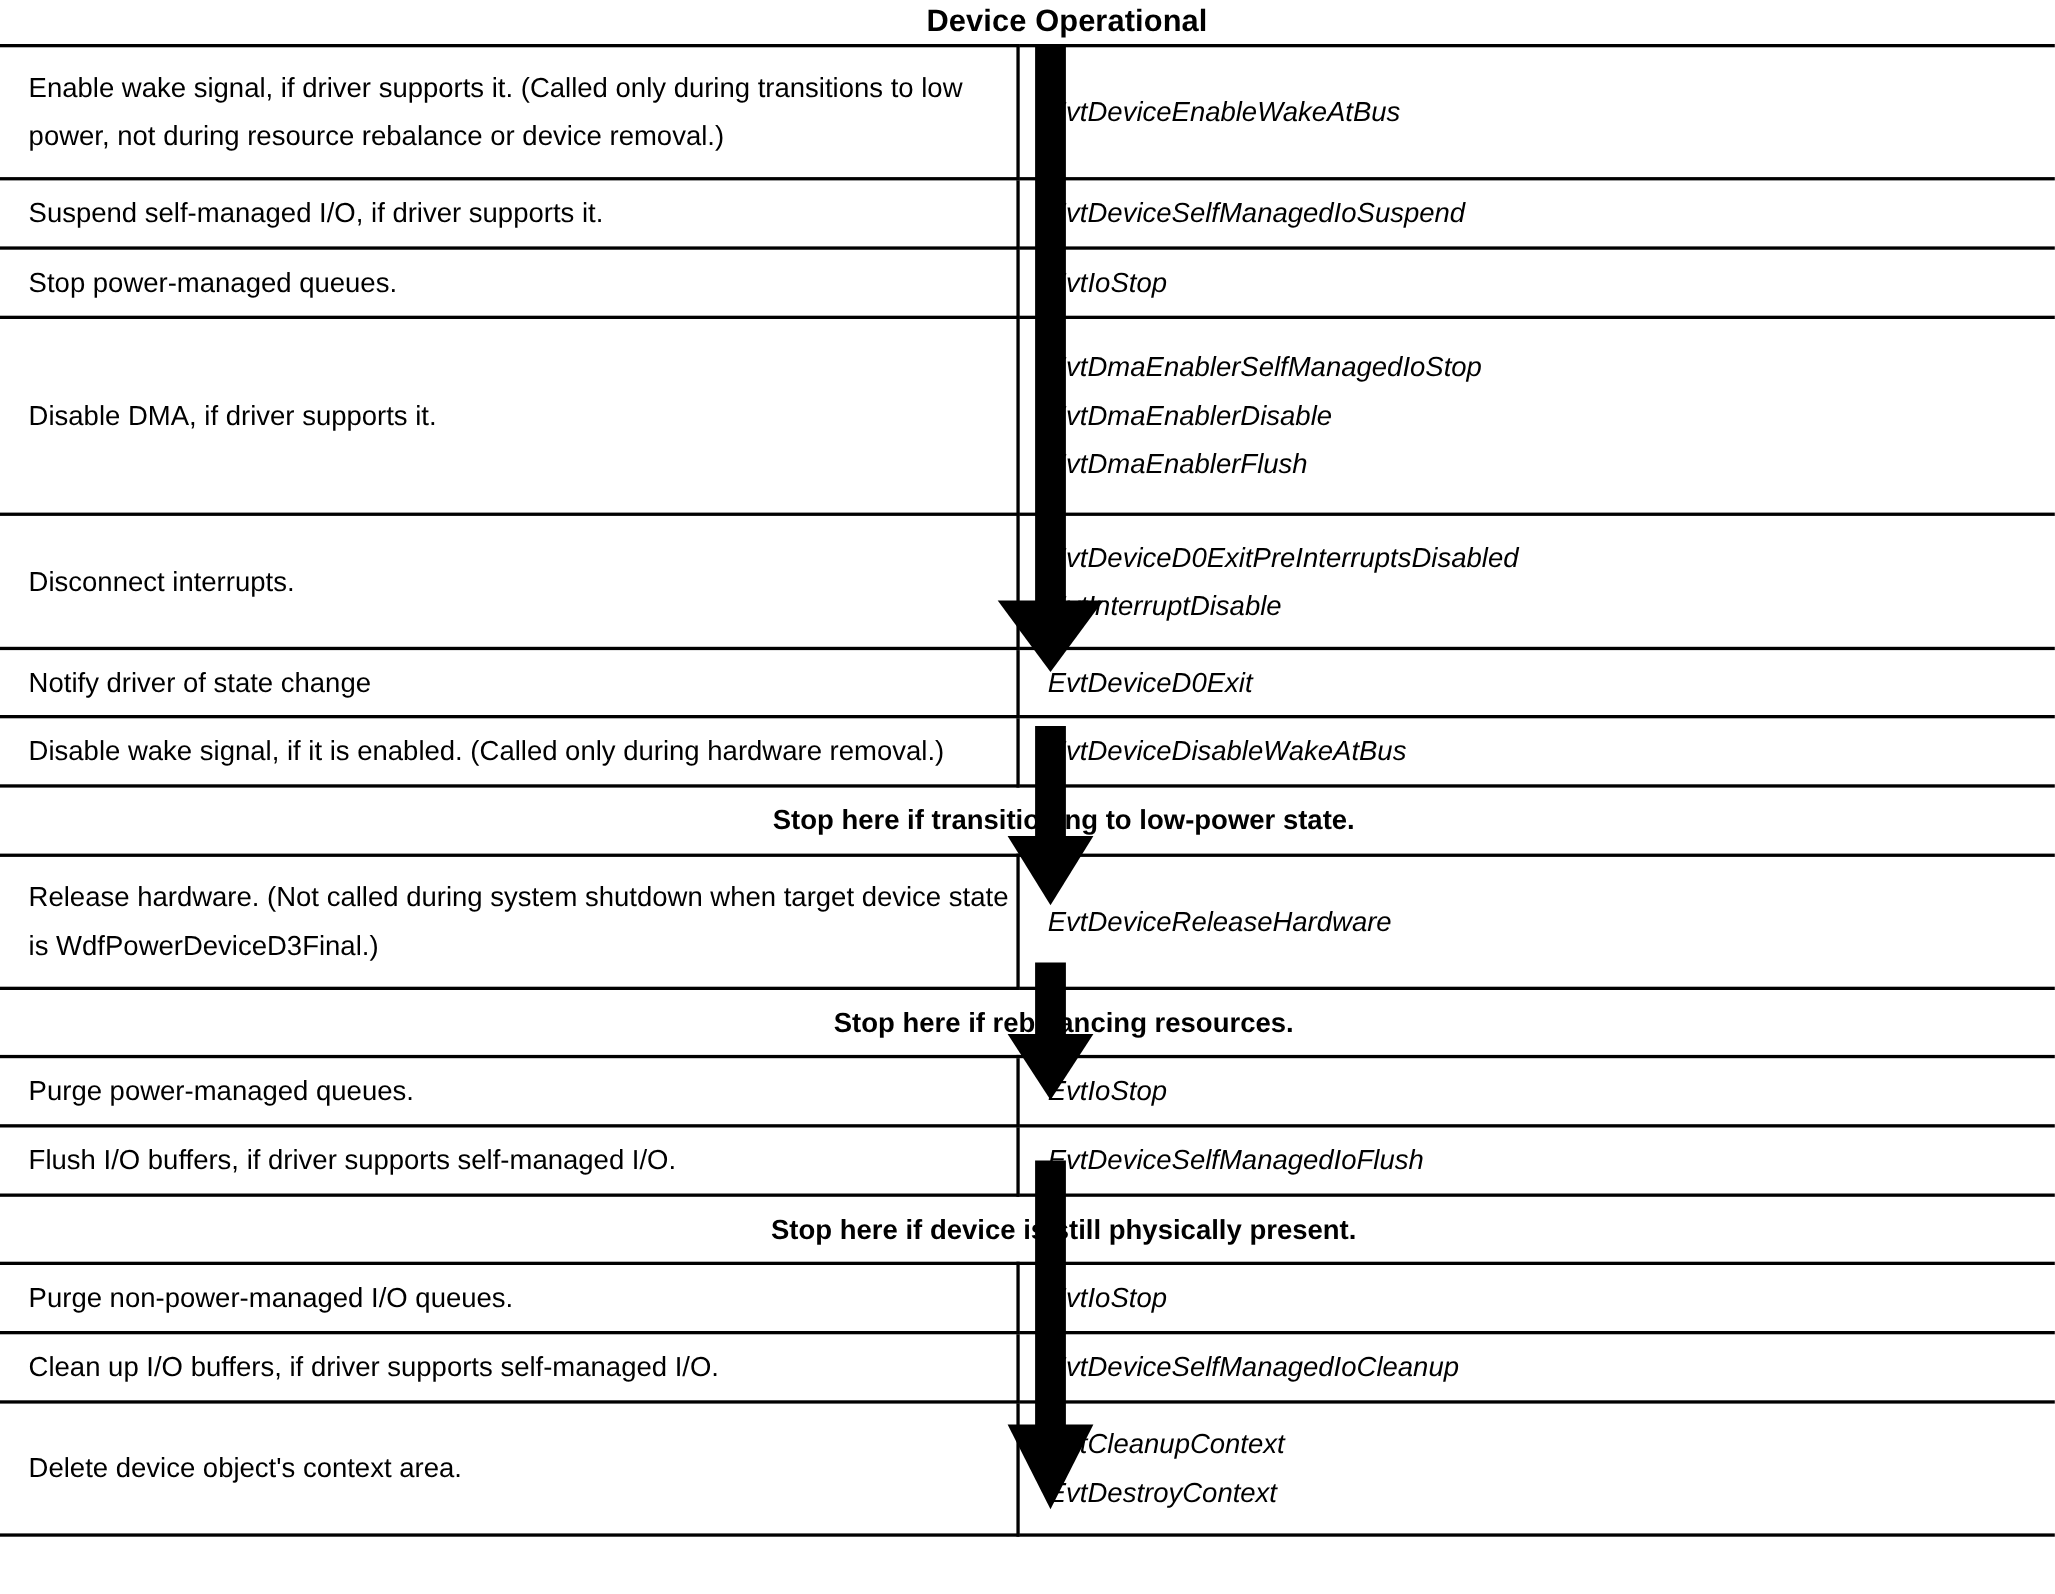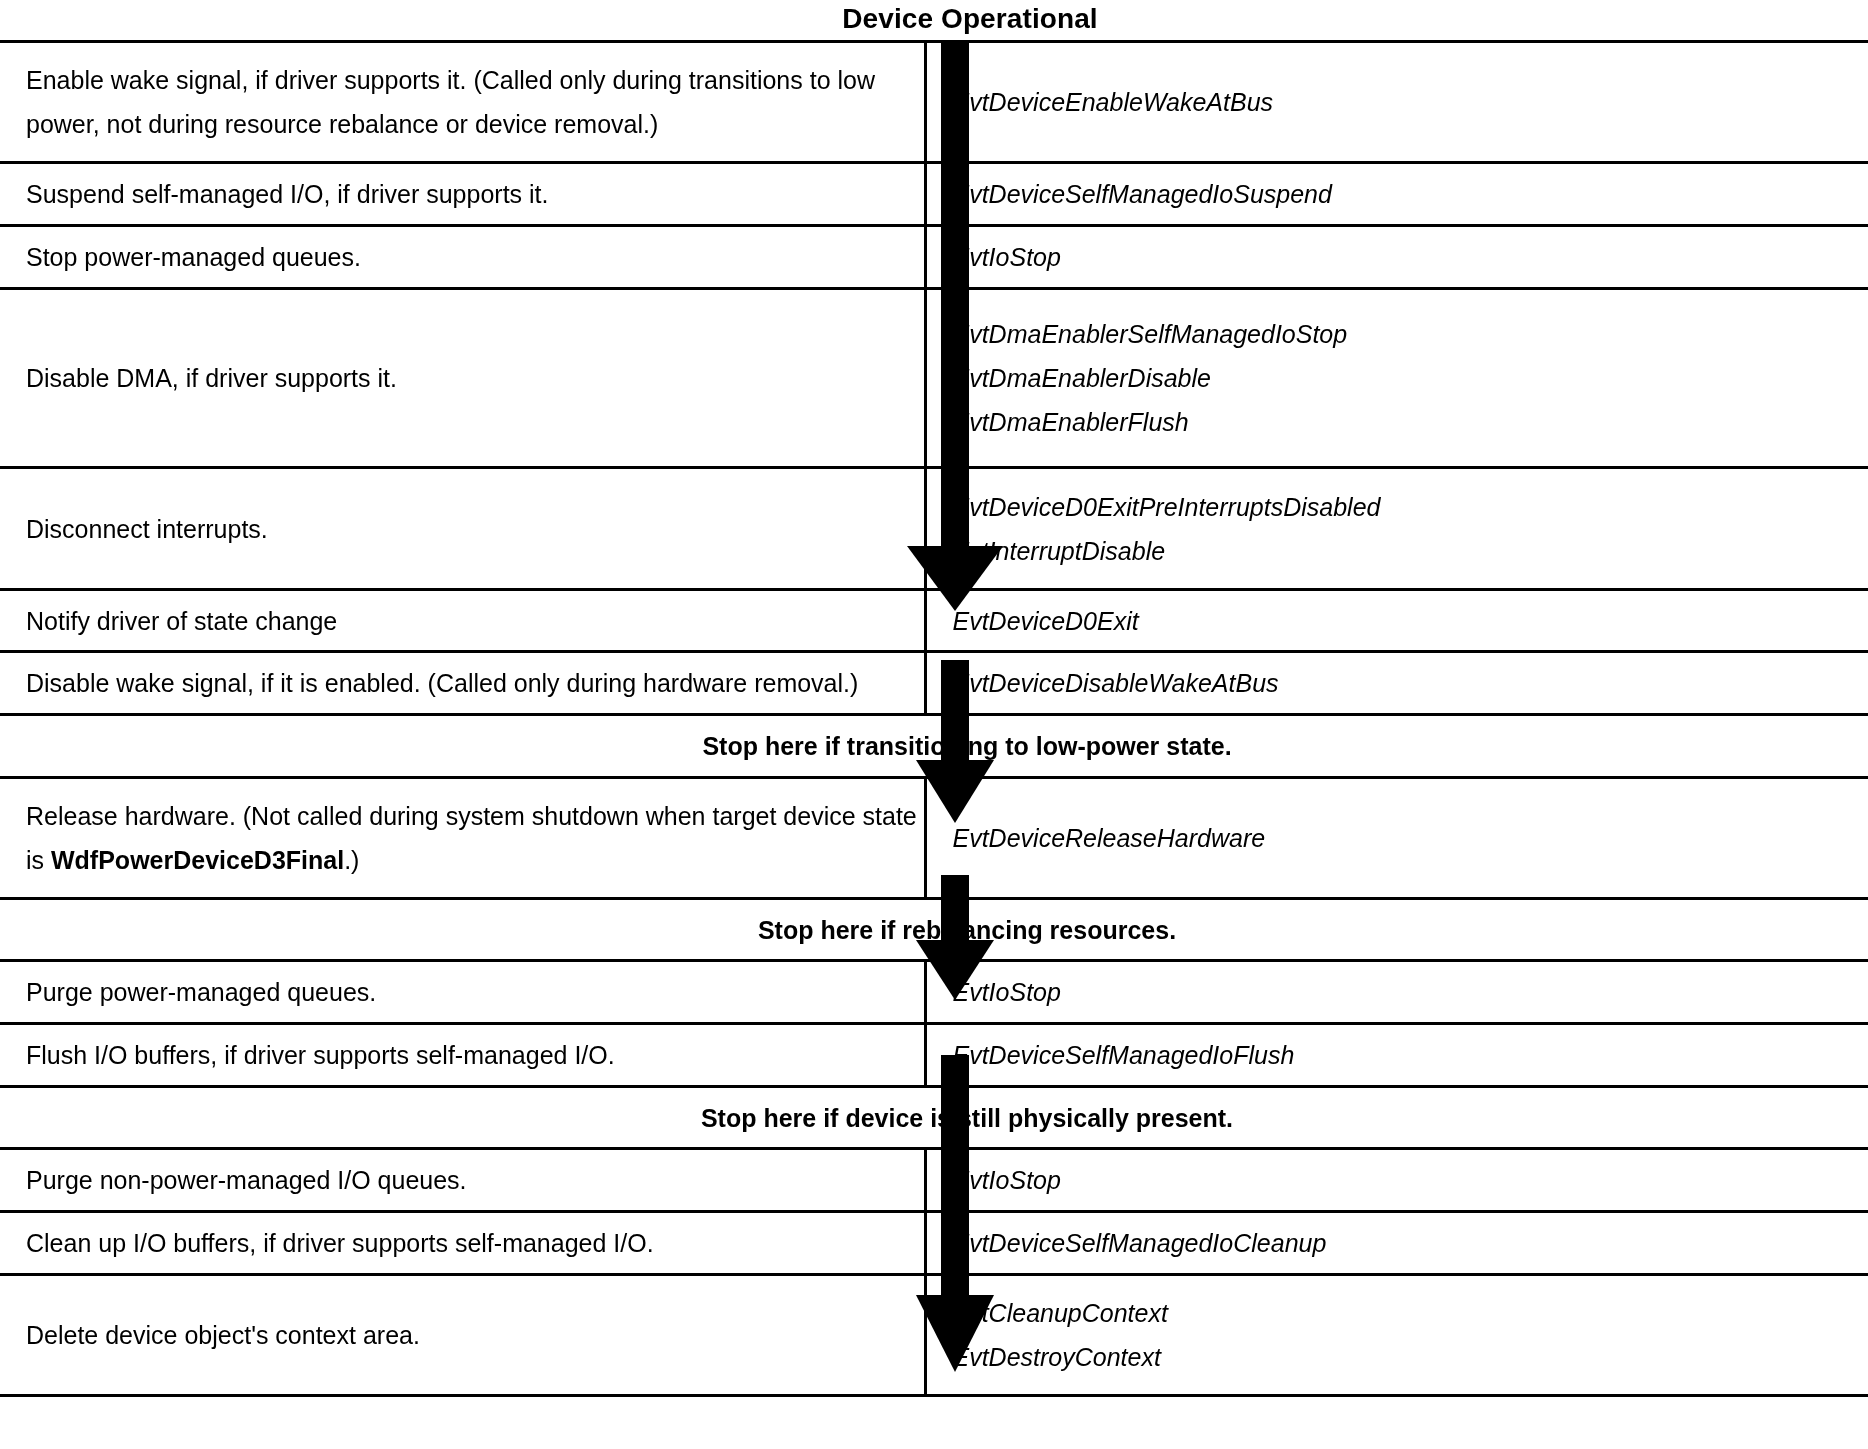--- a/index.html
+++ b/index.html
@@ -78,21 +78,21 @@
     font-weight: bold;
     font-size: 28px;
     padding: 0;
     border-right: none;
   }
   td.banner > span {
     display: inline-block;
     position: relative;
     left: 20px;
   }
-  .strong { font-weight: bold; }
+  .strong { font-weight: normal; }
 
   
   #arrow-layer {
     position: absolute;
     left: 0; top: 0;
     width: 1868px; height: 1449px;
     pointer-events: none;
   }
 </style>
 </head>

